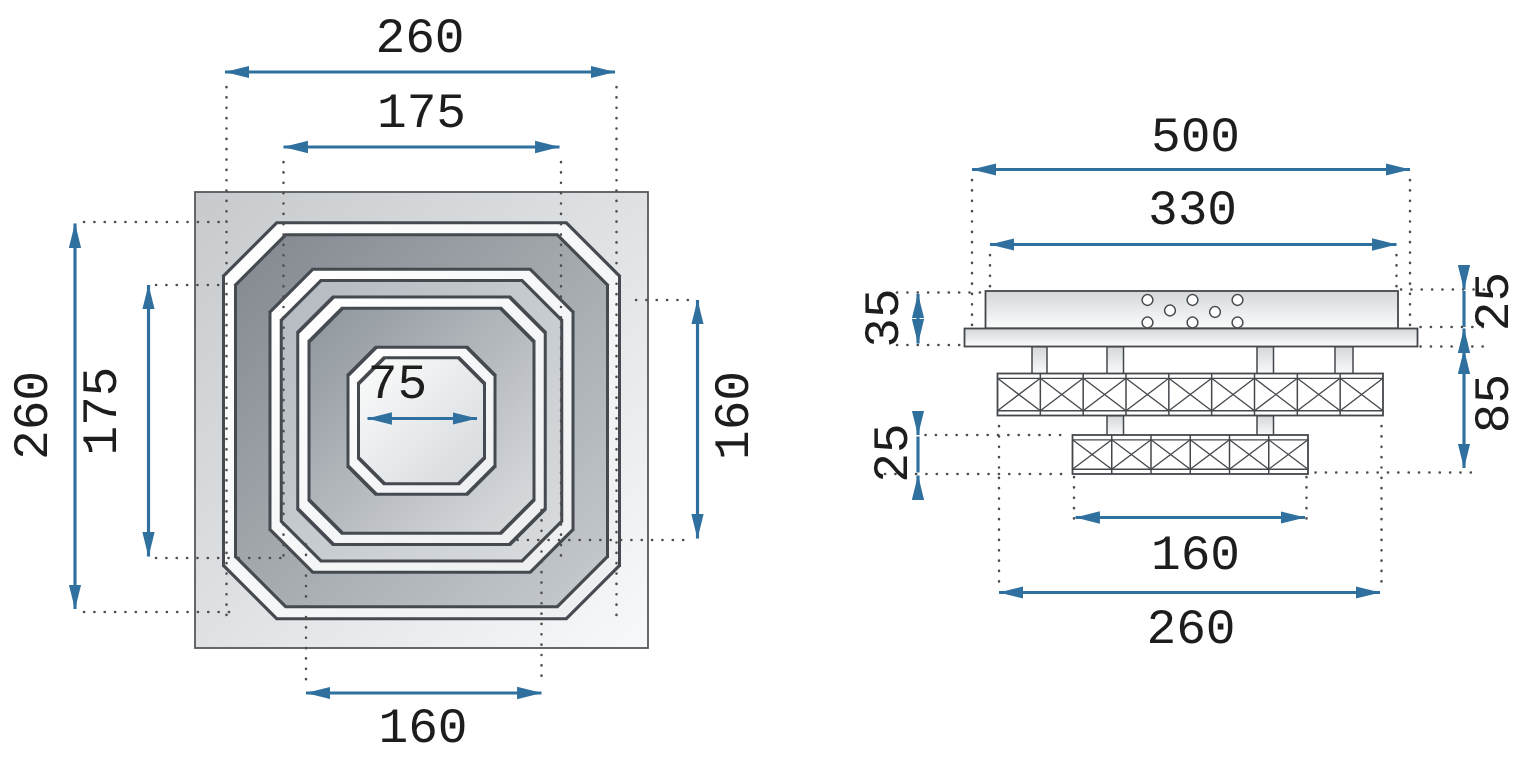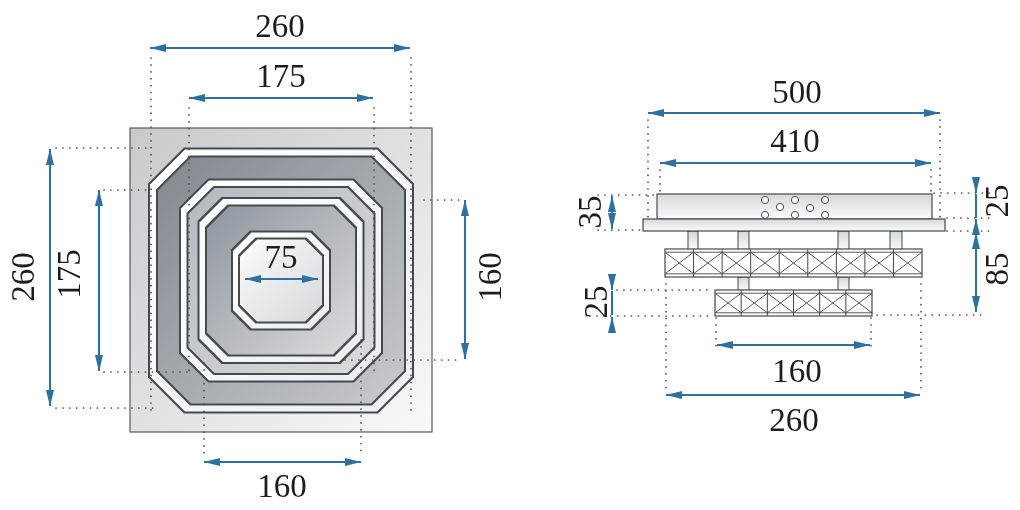--- a/index.html
+++ b/index.html
@@ -1,17 +1,17 @@
 <!DOCTYPE html>
 <html><head>
 <meta charset="utf-8">
 <style>
   html,body{margin:0;padding:0;background:#ffffff;}
   .canvas{position:relative;width:1020px;height:510px;background:#ffffff;overflow:hidden;
-          font-family:Liberation Serif, serif;text-align:right;}
+          font-family:Liberation Mono, monospace;text-align:right;}
   .drawing-svg{position:absolute;left:0;top:0;}
   .lbl{position:absolute;transform:translate(-50%,-50%);font-size:33px;color:#1d1d1d;
        white-space:nowrap;line-height:1;}
   .lbl.rot{transform:translate(-50%,-50%) rotate(-90deg);}
   .dim{stroke:#2f709f;stroke-width:2.1;fill:none;}
   .dot{stroke:#4d4d4d;stroke-width:1.7;stroke-dasharray:0.1 6.8;stroke-linecap:round;fill:none;}
   .edge{stroke:#44484d;fill:none;}
 </style>
 </head>
 <body>
@@ -207,26 +207,26 @@
     <line class="dim" x1="612" y1="331" x2="612" y2="317" marker-end="url(#arr)"></line>
     <line class="dim" x1="717" y1="345" x2="870" y2="345" marker-start="url(#arr)" marker-end="url(#arr)"></line>
     <line class="dim" x1="666" y1="395" x2="920" y2="395" marker-start="url(#arr)" marker-end="url(#arr)"></line>
   </g>
 </svg>
 
 <div class="lbl" style="left:280px;top:26px">260</div>
 <div class="lbl" style="left:281px;top:76px">175</div>
 <div class="lbl rot" style="left:23px;top:277px">260</div>
 <div class="lbl rot" style="left:69px;top:274px">175</div>
-<div class="lbl" style="left:281px;top:257px">75</div>
+<div class="lbl" style="left:265px;top:257px">75</div>
 <div class="lbl rot" style="left:490px;top:277px">160</div>
 <div class="lbl" style="left:282px;top:486px">160</div>
 
 <div class="lbl" style="left:797px;top:92px">500</div>
-<div class="lbl" style="left:795px;top:141px">410</div>
+<div class="lbl" style="left:795px;top:141px">330</div>
 <div class="lbl rot" style="left:590px;top:212px">35</div>
 <div class="lbl rot" style="left:596px;top:302px">25</div>
 <div class="lbl rot" style="left:997px;top:201px">25</div>
 <div class="lbl rot" style="left:997px;top:269px">85</div>
 <div class="lbl" style="left:797px;top:371px">160</div>
 <div class="lbl" style="left:794px;top:420px">260</div>
 
 </div>
 
 </body></html>

